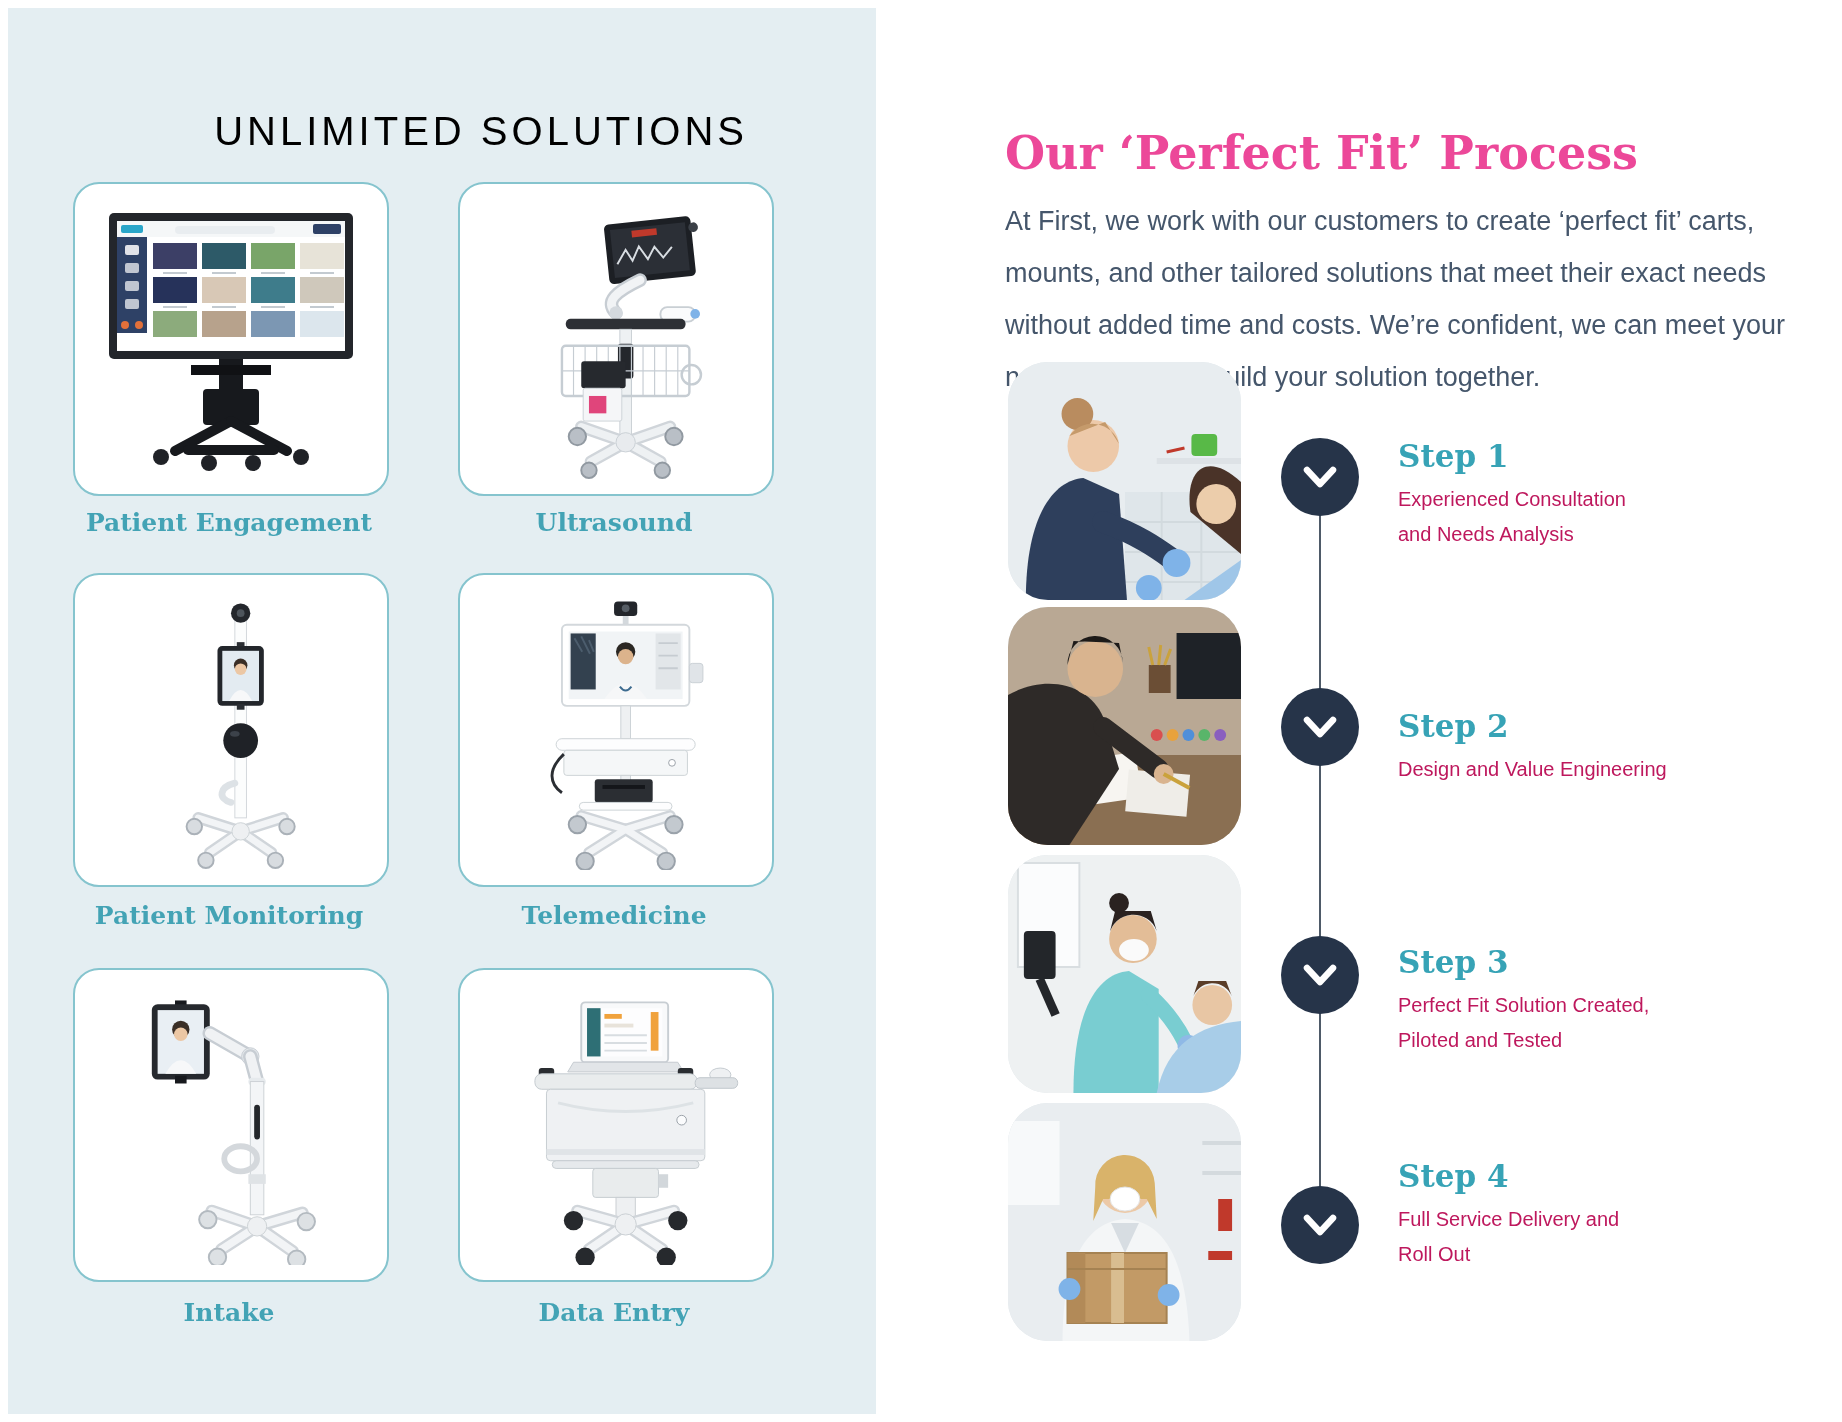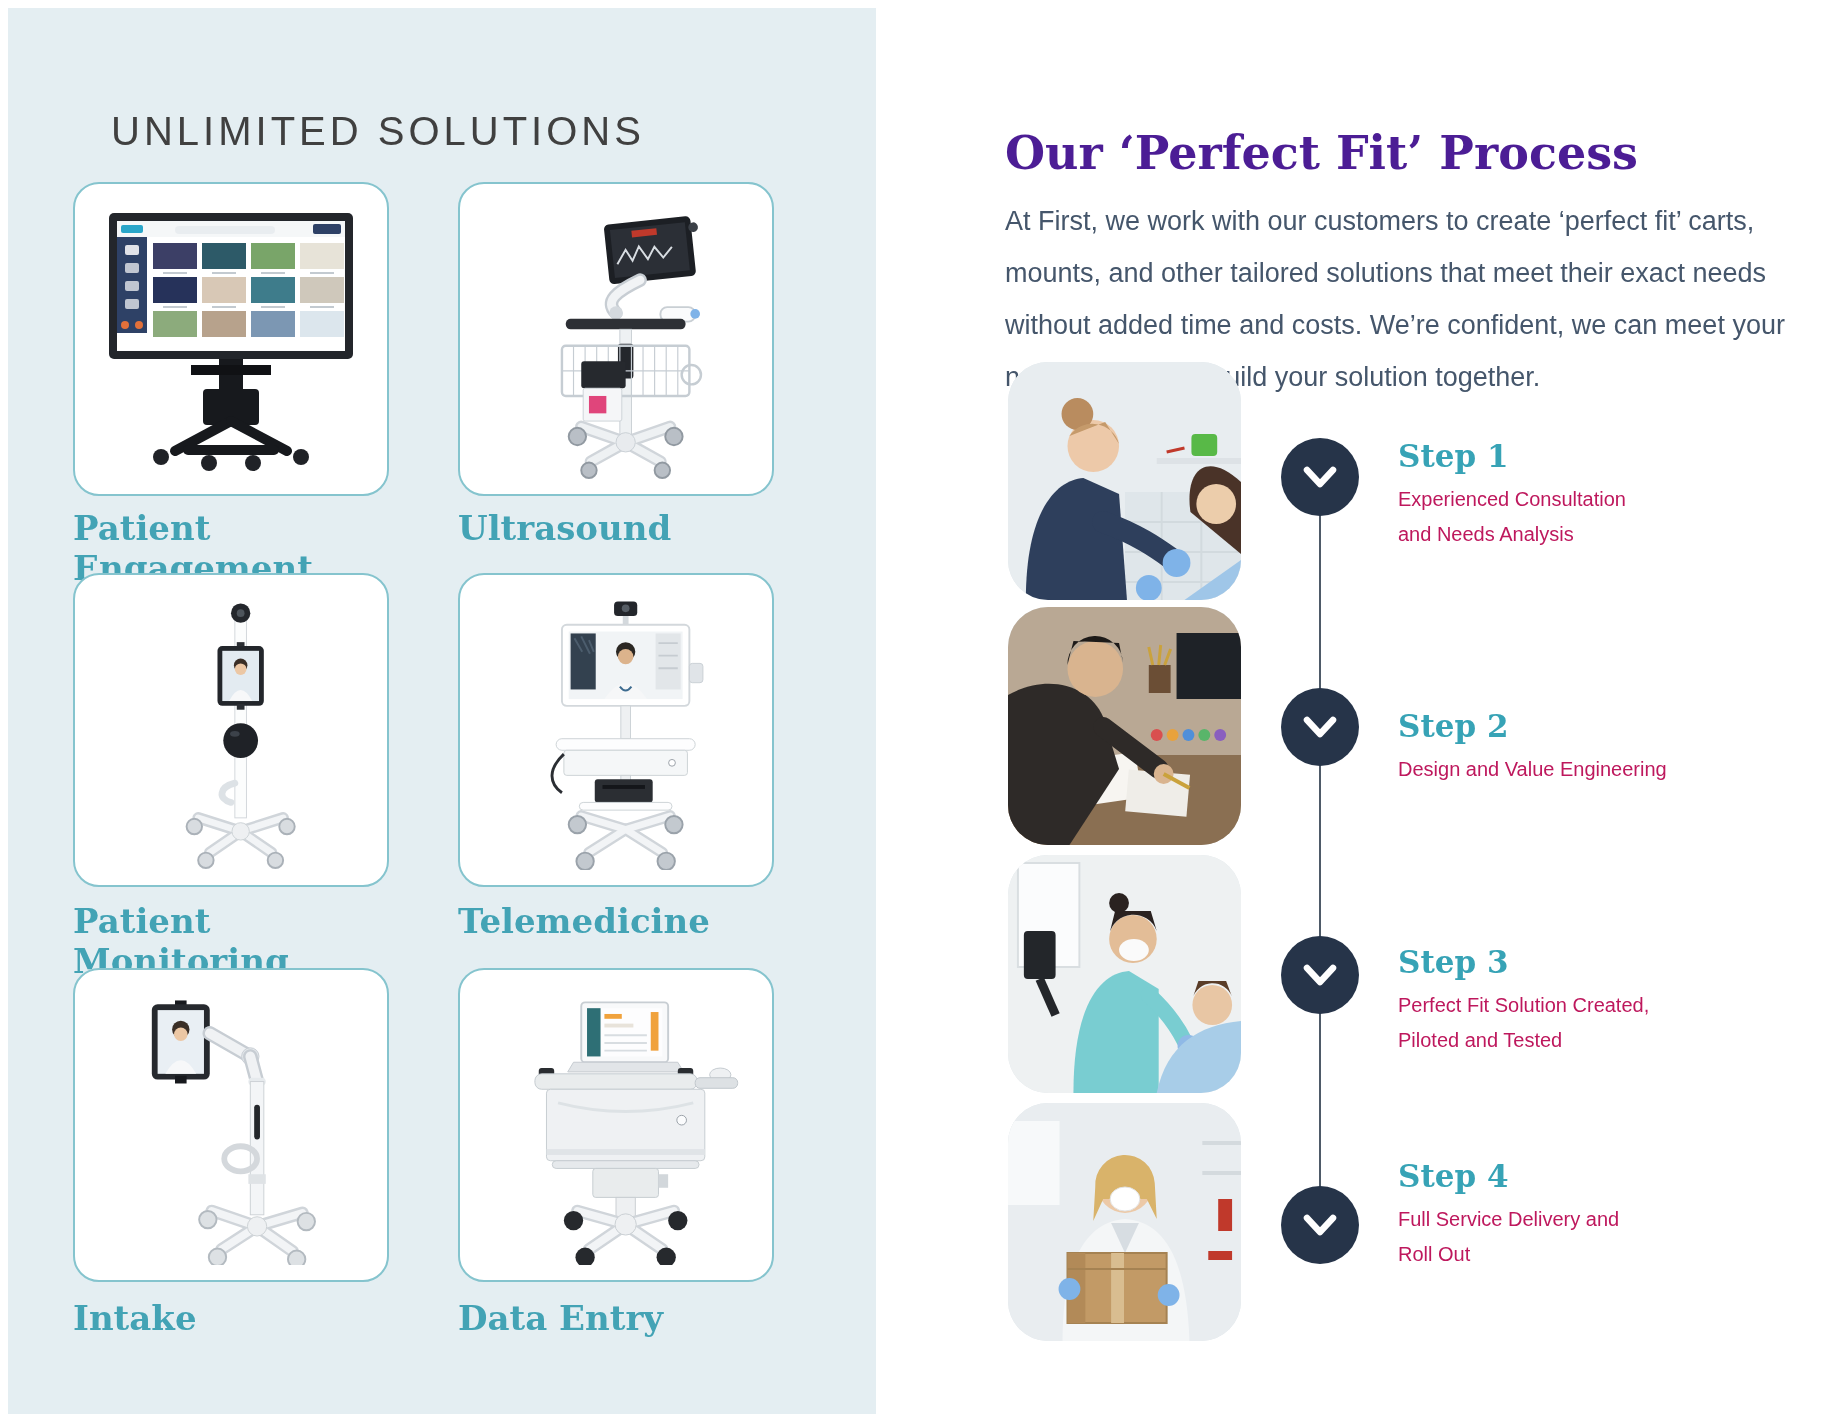--- a/index.html
+++ b/index.html
@@ -1,37 +1,37 @@
 <!DOCTYPE html>
 <html><head>
 <meta charset="utf-8">
 <style>
   html,body{margin:0;padding:0;background:#ffffff;}
   .page{position:relative;width:1842px;height:1422px;background:#ffffff;overflow:hidden;
         font-family:"Liberation Sans",sans-serif;}
   
   .left-panel{position:absolute;left:8px;top:8px;width:868px;height:1406px;background:#e4eef2;}
-  .ls-title{position:absolute;left:0;top:74px;width:740px;text-align:center;
-            font-size:40px;letter-spacing:4px;color:#404040;font-weight:400;}
+  .ls-title{position:absolute;left:0;top:74px;width:740px;text-align:right;
+            font-size:40px;letter-spacing:4px;color:#000000;font-weight:400;}
   .card{position:absolute;width:312px;height:310px;background:#ffffff;border:2px solid #85c4ce;
         border-radius:26px;display:flex;align-items:center;justify-content:center;overflow:hidden;}
   .card svg{display:block;}
-  .card-label{position:absolute;width:312px;
+  .card-label{position:absolute;width:312px;text-align:center;
               font-family:"DejaVu Serif","Liberation Serif",serif;font-weight:bold;
-              font-size:34px;color:#43a3b5;}
+              font-size:25px;color:#43a3b5;}
   .c1{left:73px;top:182px;}  .c2{left:458px;top:182px;}
   .c3{left:73px;top:573px;}  .c4{left:458px;top:573px;}
   .c5{left:73px;top:968px;}  .c6{left:458px;top:968px;}
   .l1{left:73px;top:508px;}  .l2{left:458px;top:508px;}
   .l3{left:73px;top:901px;}  .l4{left:458px;top:901px;}
   .l5{left:73px;top:1298px;} .l6{left:458px;top:1298px;}
   
   .rp-title{position:absolute;left:1005px;top:88px;
             font-family:"DejaVu Serif","Liberation Serif",serif;font-weight:bold;
-            font-size:46px;color:#4c1d95;}
+            font-size:46px;color:#ec4899;}
   .rp-intro{position:absolute;left:1005px;top:168px;width:815px;
             font-size:27px;line-height:52px;color:#45566b;}
   .timeline-line{position:absolute;left:1319px;top:477px;width:2px;height:748px;background:#4e5a68;}
   .step-photo{position:absolute;left:1008px;width:233px;height:238px;border-radius:40px;
               overflow:hidden;background:#dfe6ea;}
   .p1{top:362px;} .p2{top:607px;} .p3{top:855px;} .p4{top:1103px;}
   .step-marker{position:absolute;left:1281px;width:78px;height:78px;border-radius:50%;
                background:#263449;display:flex;align-items:center;justify-content:center;cursor:pointer;}
   .m1{top:438px;} .m2{top:688px;} .m3{top:936px;} .m4{top:1186px;}
   .step-text{position:absolute;left:1398px;width:400px;}

